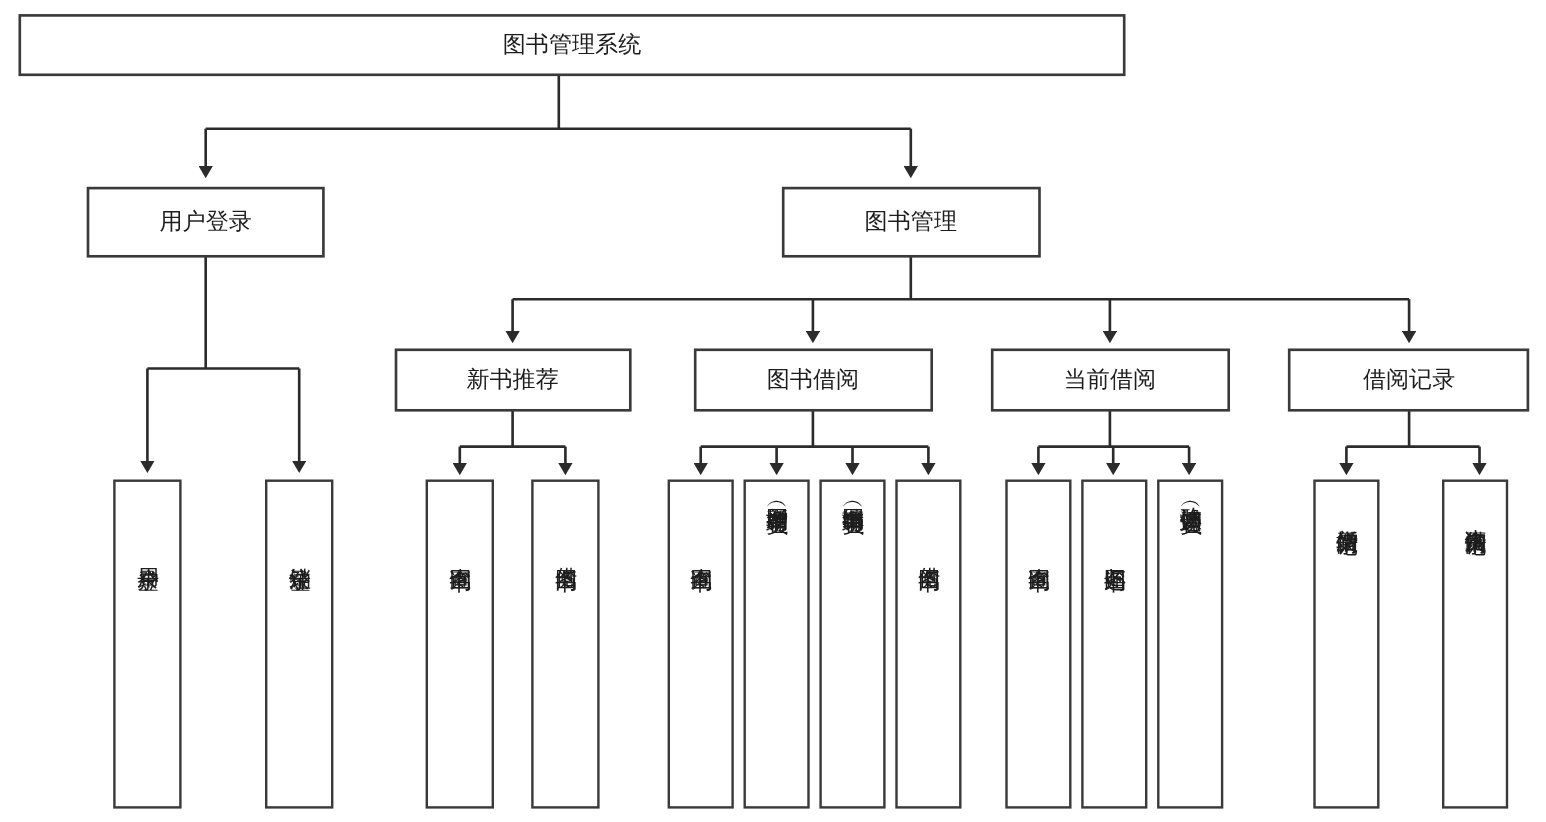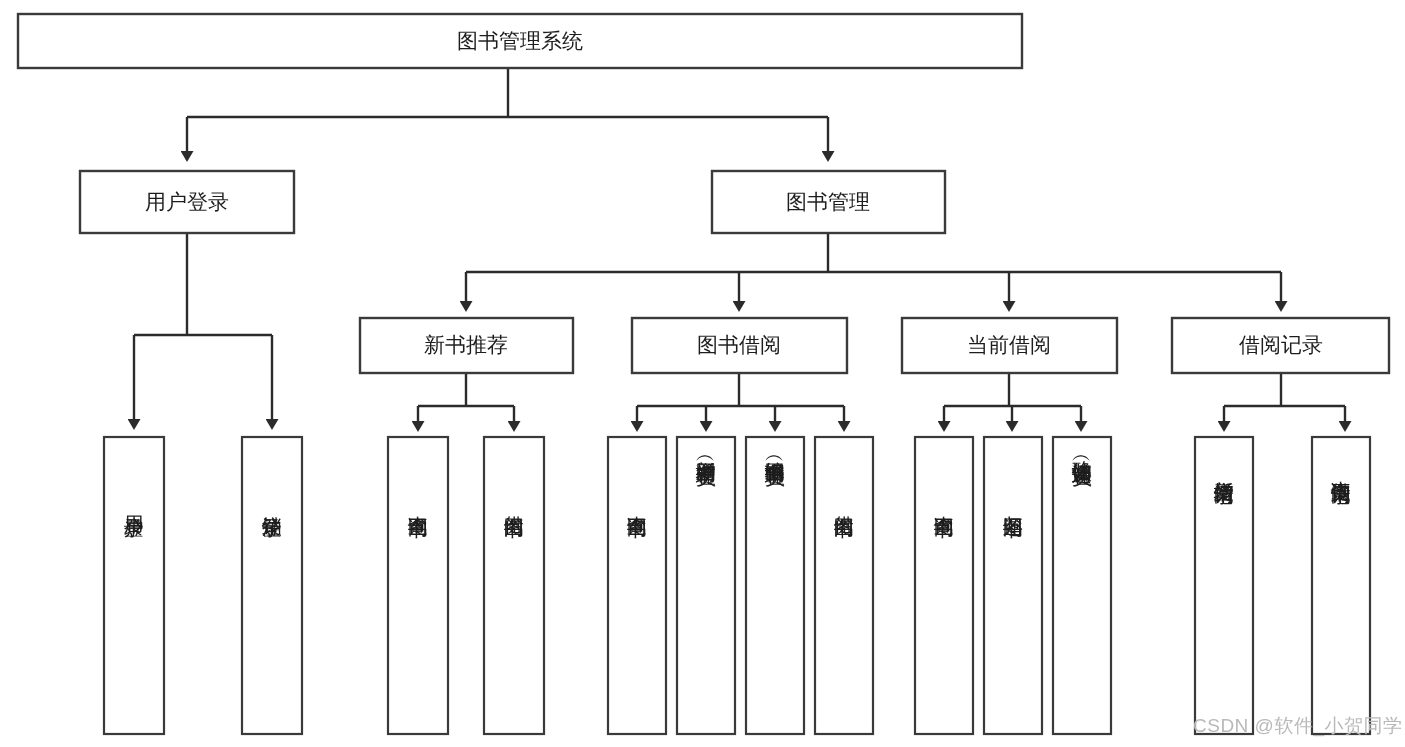--- a/index.html
+++ b/index.html
@@ -237,14 +237,13 @@
     <span class="leaf-label">确认归还（管理员）</span>
   </div>
 
   <div class="leaf-label-wrap" style="left:1195px; top:465px; width:58px; height:269px;">
     <span class="leaf-label">新增借阅记录</span>
   </div>
   <div class="leaf-label-wrap" style="left:1312px; top:465px; width:58px; height:269px;">
     <span class="leaf-label">查询借阅记录</span>
   </div>
 
-  <div class="watermark">CSDN @软件_小贺同学</div>
 </div>
 
 </body></html>

